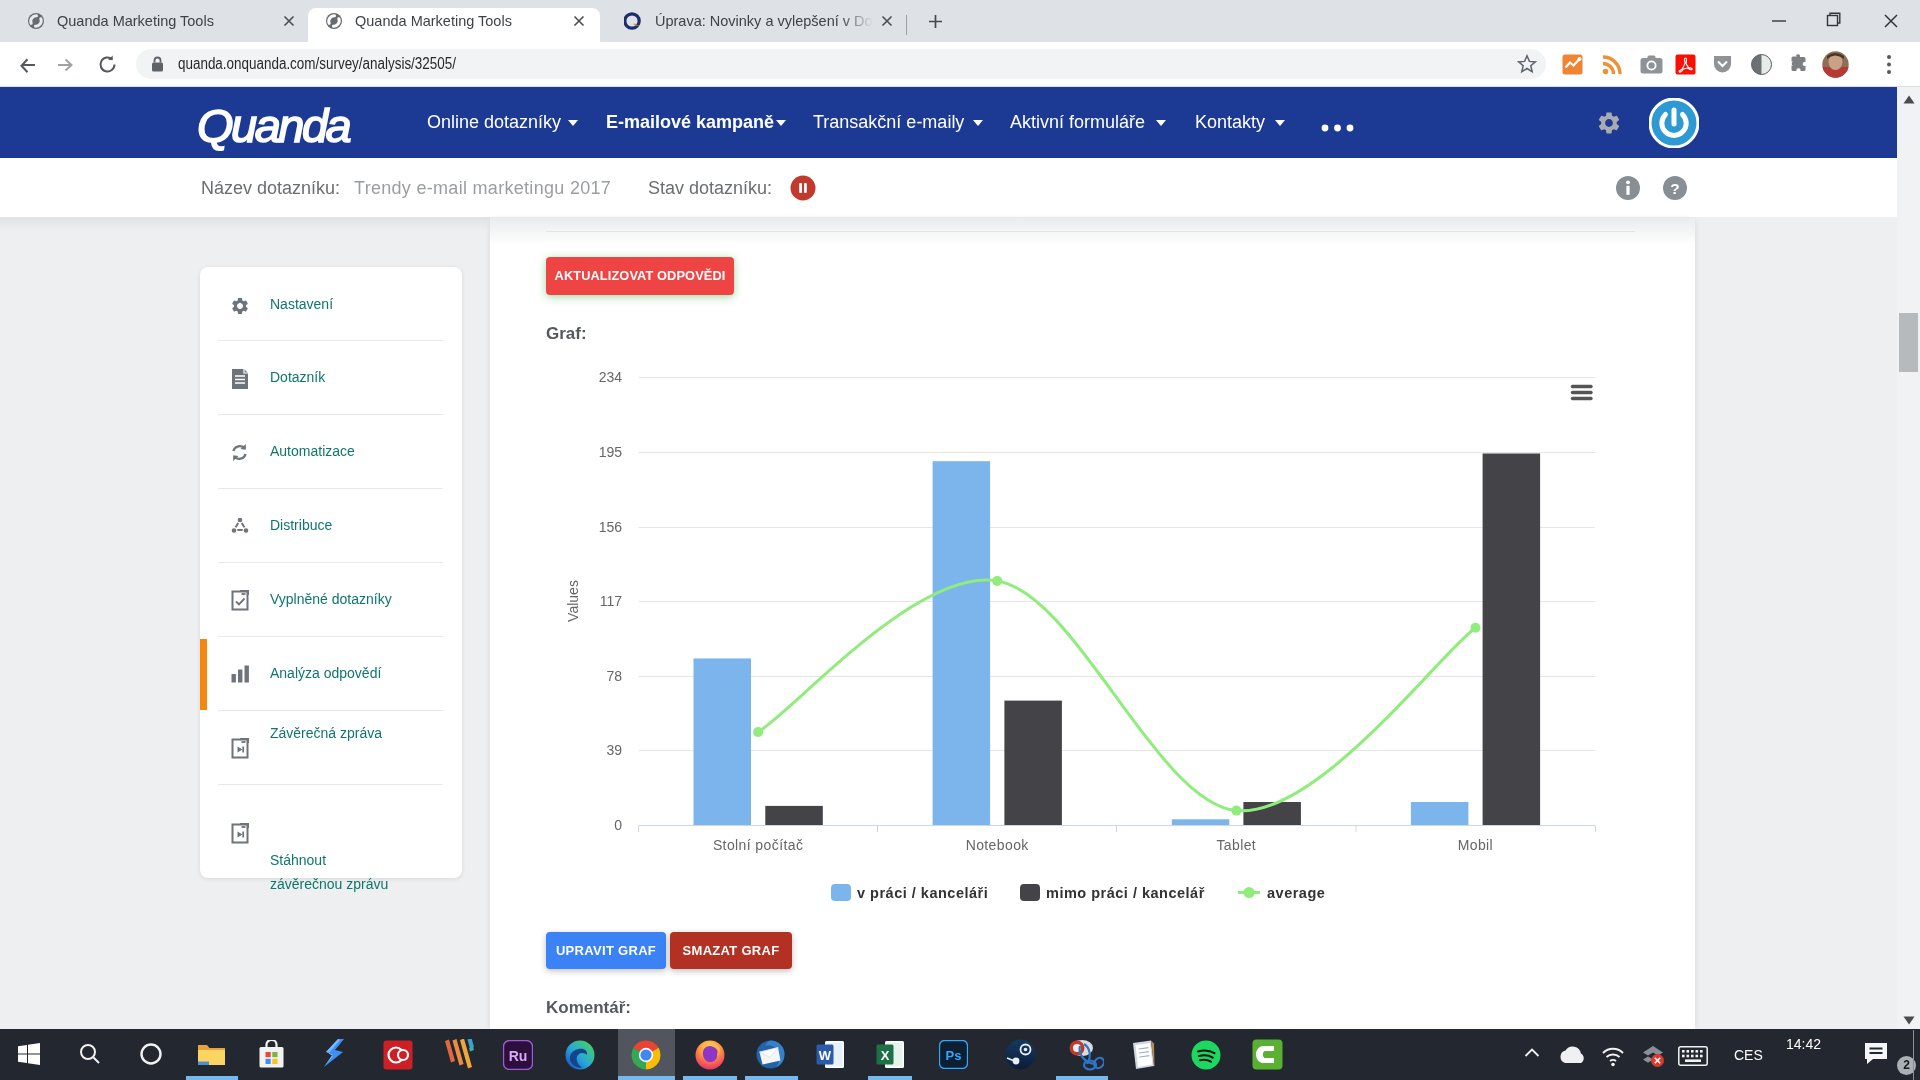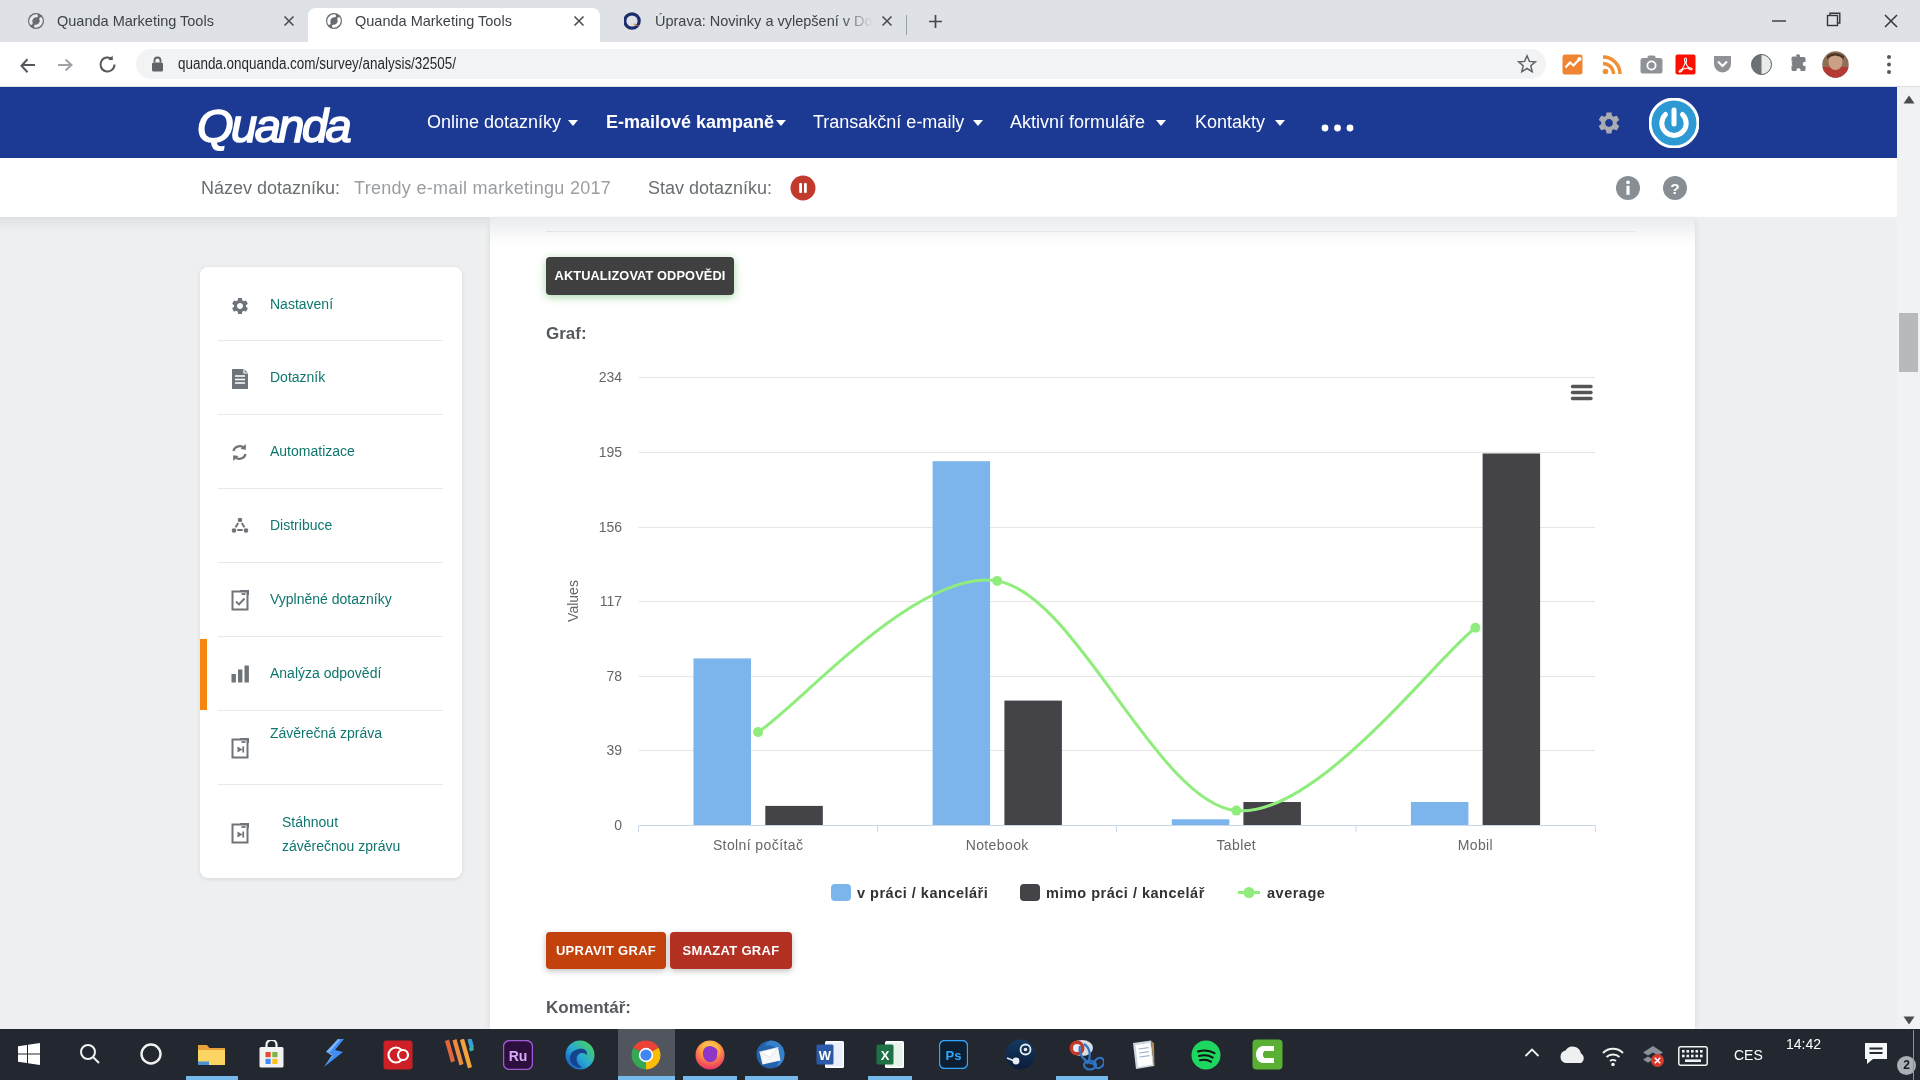--- a/index.html
+++ b/index.html
@@ -31,23 +31,23 @@
   #topfade { position:absolute; left:490px; top:217px; width:1205px; height:28px; background:linear-gradient(#e9ebec, rgba(255,255,255,0)); }
   #leftfade { position:absolute; left:0; top:217px; width:490px; height:14px; background:linear-gradient(#dfe1e2, rgba(237,239,240,0)); }
 
   #sidecard { position:absolute; left:200px; top:267px; width:262px; height:611px; background:#fff; border-radius:8px; box-shadow:0 1px 4px rgba(0,0,0,0.10); }
   .sideitem { position:absolute; left:270px; font-size:14px; color:#0f766e; white-space:nowrap; }
   .sidediv { position:absolute; left:218px; width:225px; height:1px; background:#e7e8e9; }
   #sideorange { position:absolute; left:200px; top:639px; width:7px; height:71px; background:#f5870f; }
 
   
   #topdivider { position:absolute; left:546px; top:231px; width:1089px; height:1px; background:#e4e4e4; }
-  #greenbtn { position:absolute; left:546px; top:257px; width:188px; height:38px; background:#404040; border-radius:4px; color:#fff; font-size:12.8px; font-weight:bold; letter-spacing:0.1px; text-align:center; line-height:38px; box-shadow:0 2px 9px rgba(35,162,40,0.42); }
+  #greenbtn { position:absolute; left:546px; top:257px; width:188px; height:38px; background:#ef4444; border-radius:4px; color:#fff; font-size:12.8px; font-weight:bold; letter-spacing:0.1px; text-align:center; line-height:38px; box-shadow:0 2px 9px rgba(35,162,40,0.42); }
   #graflabel { position:absolute; left:546px; top:324px; font-size:17px; font-weight:bold; color:#55595d; }
-  #navybtn { position:absolute; left:546px; top:932px; width:120px; height:37px; background:#c2410c; border-radius:4px; color:#fff; font-size:13px; font-weight:bold; letter-spacing:0.3px; text-align:center; line-height:37px; box-shadow:0 2px 6px rgba(0,0,0,0.25); }
+  #navybtn { position:absolute; left:546px; top:932px; width:120px; height:37px; background:#3b82f6; border-radius:4px; color:#fff; font-size:13px; font-weight:bold; letter-spacing:0.3px; text-align:center; line-height:37px; box-shadow:0 2px 6px rgba(0,0,0,0.25); }
   #redbtn { position:absolute; left:670px; top:932px; width:122px; height:37px; background:#b23123; border-radius:4px; color:#fff; font-size:13px; font-weight:bold; letter-spacing:0.3px; text-align:center; line-height:37px; box-shadow:0 2px 6px rgba(0,0,0,0.25); }
   #komentar { position:absolute; left:546px; top:998px; font-size:17px; font-weight:bold; color:#55595d; }
 
   
   #scrolltrack { position:absolute; left:1897px; top:87px; width:23px; height:943px; background:#f1f2f3; }
   #scrollthumb { position:absolute; left:1899px; top:313px; width:19px; height:59px; background:#b7babc; }
 
   
   #taskbar { position:absolute; left:0; top:1029px; width:1920px; height:51px; background:#232830; }
   .tb-under { position:absolute; top:1076px; height:4px; background:#76b9ed; }
@@ -310,21 +310,21 @@
   <div class="sideitem" style="top:725px;">Závěrečná zpráva</div>
   <div class="sidediv" style="top:784px;"></div>
 
   <svg class="abs" style="left:231px;top:823px" width="18" height="21" viewBox="0 0 18 21">
     <path d="M1.5 1.5 H16.5 V19.5 H1.5 Z" fill="none" stroke="#6e747a" stroke-width="2"></path>
     <path d="M9 1 H17 V5" fill="none" stroke="#6e747a" stroke-width="2"></path>
     <path d="M10.5 4 H14.5" stroke="#6e747a" stroke-width="1.8"></path>
     <path d="M6.5 8.5 L11.5 11.5 L6.5 14.5 Z" fill="#6e747a"></path>
     <path d="M12.2 8.5 V14.5" stroke="#6e747a" stroke-width="1.8"></path>
   </svg>
-  <div class="sideitem" style="top:810px;line-height:24px;margin-left:12px;">Stáhnout<br>závěrečnou zprávu</div>
+  <div class="sideitem" style="top:848px;line-height:24px;">Stáhnout<br>závěrečnou zprávu</div>
 </div>
 <div id="sideorange"></div>
 
 <div id="topdivider"></div>
 <div id="greenbtn">AKTUALIZOVAT ODPOVĚDI</div>
 <div id="graflabel">Graf:</div>
 <div id="chart-holder">
 <svg class="abs" style="left:546px;top:360px" width="1104" height="550" viewBox="0 0 1104 550" font-family="Liberation Sans, sans-serif">
 
   <g stroke="#e6e6e6" stroke-width="1">

